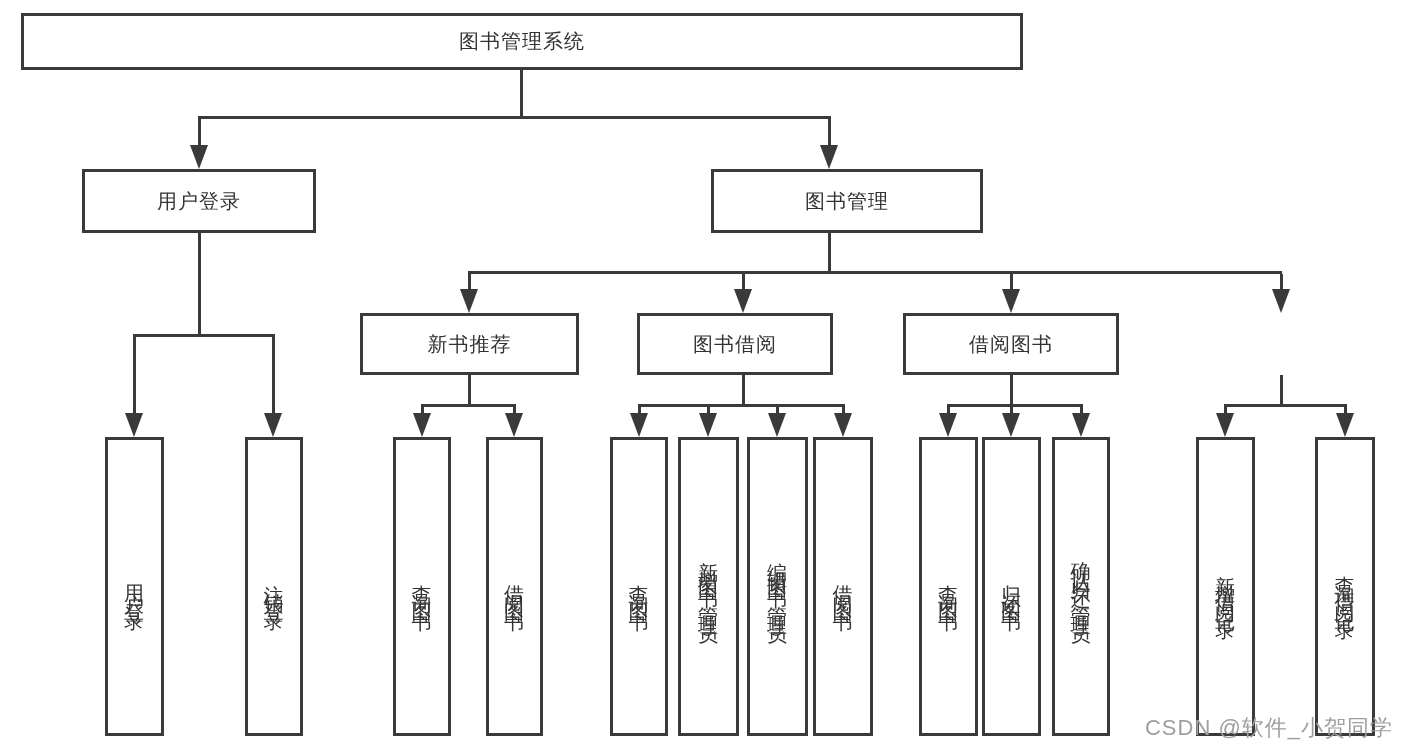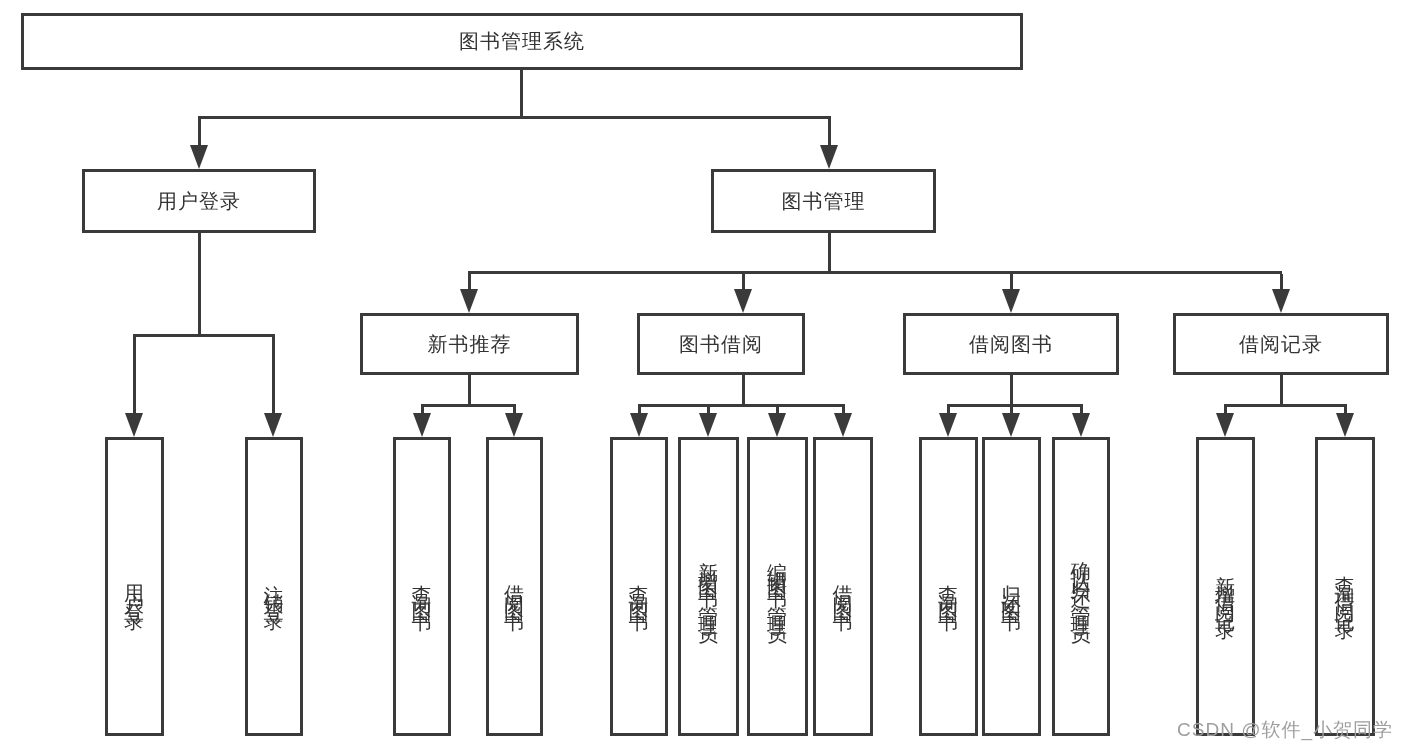--- a/index.html
+++ b/index.html
@@ -40,65 +40,64 @@
   .arrow{
     position:absolute;width:0;height:0;
     border-left:9px solid transparent;
     border-right:9px solid transparent;
     border-top:24px solid var(--line);
   }
   .watermark{
     position:absolute;
     right:12px;bottom:4px;
     color:var(--wm);
-    font-size:19px;
+    font-size:22px;
     letter-spacing:1px;
     z-index:5;
     text-align:center;
   }
 </style>
 </head>
 <body>
 
 <div id="canvas">
 
   <div class="node" style="left:21px;top:13px;width:1002px;height:57px;">图书管理系统</div>
 
   <div class="vline" style="left:520px;top:70px;height:46px;"></div>
   <div class="hline" style="left:198px;top:116px;width:633px;"></div>
   <div class="vline" style="left:198px;top:119px;height:27px;"></div>
   <div class="arrow" style="left:190px;top:145px;"></div>
   <div class="vline" style="left:828px;top:119px;height:27px;"></div>
   <div class="arrow" style="left:820px;top:145px;"></div>
 
   <div class="node" style="left:82px;top:169px;width:234px;height:64px;">用户登录</div>
-  <div class="node" style="left:711px;top:169px;width:225px;height:64px;">图书管理</div>
+  <div class="node" style="left:711px;top:169px;width:272px;height:64px;">图书管理</div>
 
   <div class="vline" style="left:198px;top:233px;height:101px;"></div>
   <div class="hline" style="left:133px;top:334px;width:142px;"></div>
   <div class="vline" style="left:133px;top:337px;height:77px;"></div>
   <div class="arrow" style="left:125px;top:413px;"></div>
   <div class="vline" style="left:272px;top:337px;height:77px;"></div>
   <div class="arrow" style="left:264px;top:413px;"></div>
 
   <div class="vline" style="left:828px;top:233px;height:38px;"></div>
   <div class="hline" style="left:468px;top:271px;width:814px;"></div>
   <div class="vline" style="left:468px;top:274px;height:16px;"></div>
   <div class="arrow" style="left:460px;top:289px;"></div>
   <div class="vline" style="left:742px;top:274px;height:16px;"></div>
   <div class="arrow" style="left:734px;top:289px;"></div>
   <div class="vline" style="left:1010px;top:274px;height:16px;"></div>
   <div class="arrow" style="left:1002px;top:289px;"></div>
   <div class="vline" style="left:1280px;top:274px;height:16px;"></div>
   <div class="arrow" style="left:1272px;top:289px;"></div>
 
   <div class="node" style="left:360px;top:313px;width:219px;height:62px;font-family:Liberation Mono, monospace;">新书推荐</div>
-  <div class="node" style="left:637px;top:313px;width:168px;height:62px;">图书借阅</div>
+  <div class="node" style="left:637px;top:313px;width:196px;height:62px;">图书借阅</div>
   <div class="node" style="left:903px;top:313px;width:216px;height:62px;">借阅图书</div>
-  <div class="node" style="left:1173px;top:313px;width:216px;height:62px;">借阅记录</div>
 
   <div class="vline" style="left:468px;top:375px;height:31px;"></div>
   <div class="hline" style="left:421px;top:404px;width:95px;"></div>
   <div class="vline" style="left:421px;top:407px;height:8px;"></div>
   <div class="arrow" style="left:413px;top:413px;"></div>
   <div class="vline" style="left:513px;top:407px;height:8px;"></div>
   <div class="arrow" style="left:505px;top:413px;"></div>
 
   <div class="vline" style="left:742px;top:375px;height:31px;"></div>
   <div class="hline" style="left:638px;top:404px;width:207px;"></div>

